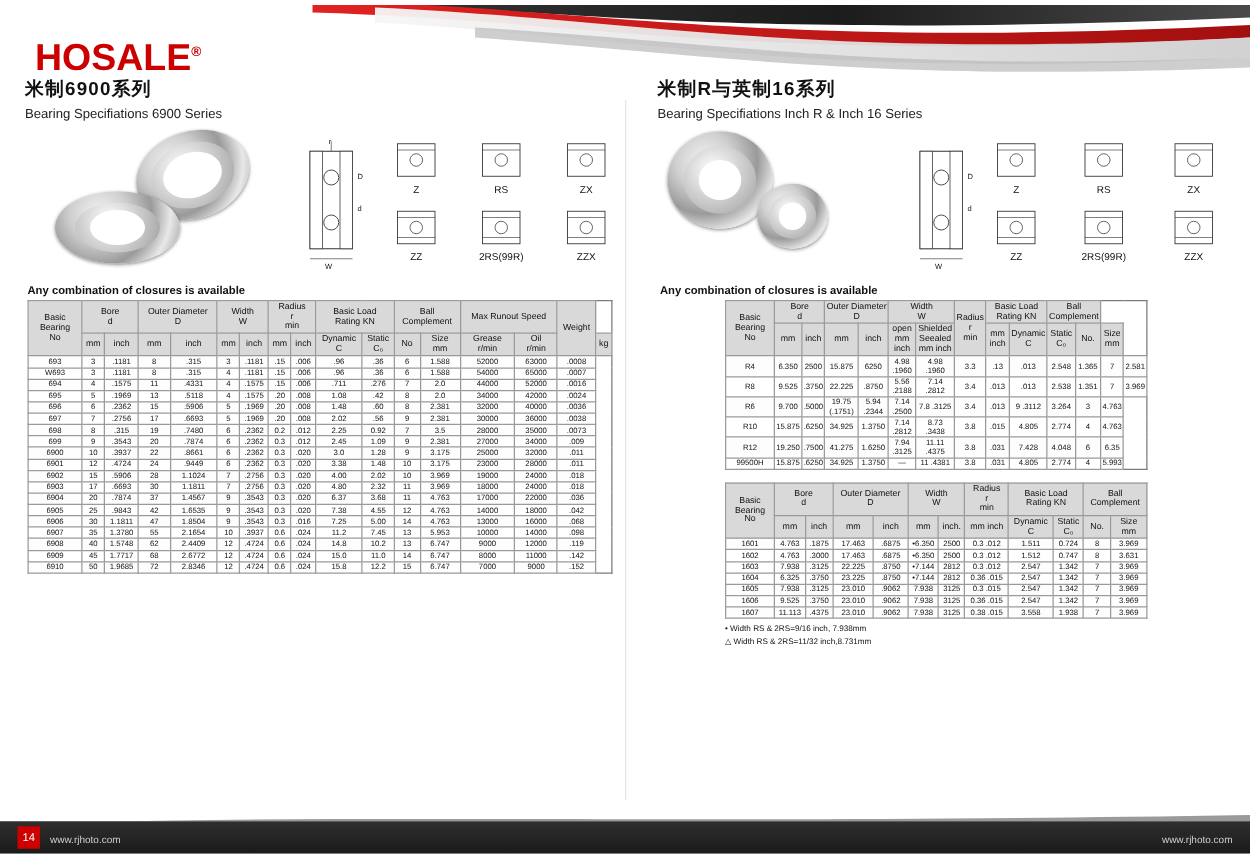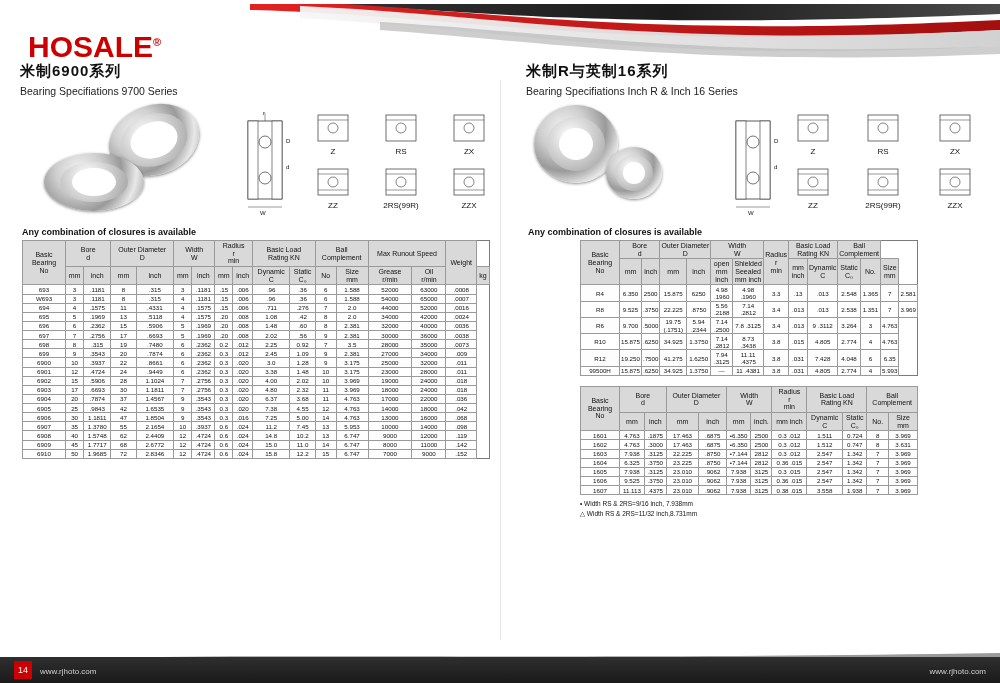--- a/index.html
+++ b/index.html
@@ -86,21 +86,21 @@
   </div>
 
   <div class="logo">
     <span>HOSALE</span><span class="reg">®</span>
   </div>
 
   <div class="sep"></div>
 
   <div class="panel panel-left">
     <div class="title-cn">米制6900系列</div>
-    <div class="title-en">Bearing Specifiations 9700 Series</div>
+    <div class="title-en">Bearing Specifiations 6900 Series</div>
 
     <div class="photos">
 
       <div style="position:absolute;left:92px;top:2px;">
         <div class="bearing ring-outer" style="width:92px;height:70px;transform:rotate(-18deg);">
           <div class="ring-inner" style="left:12px;top:9px;width:68px;height:52px;"></div>
           <div class="ring-core" style="left:22px;top:17px;width:48px;height:36px;"></div>
         </div>
       </div>
       <div style="position:absolute;left:28px;top:50px;">

